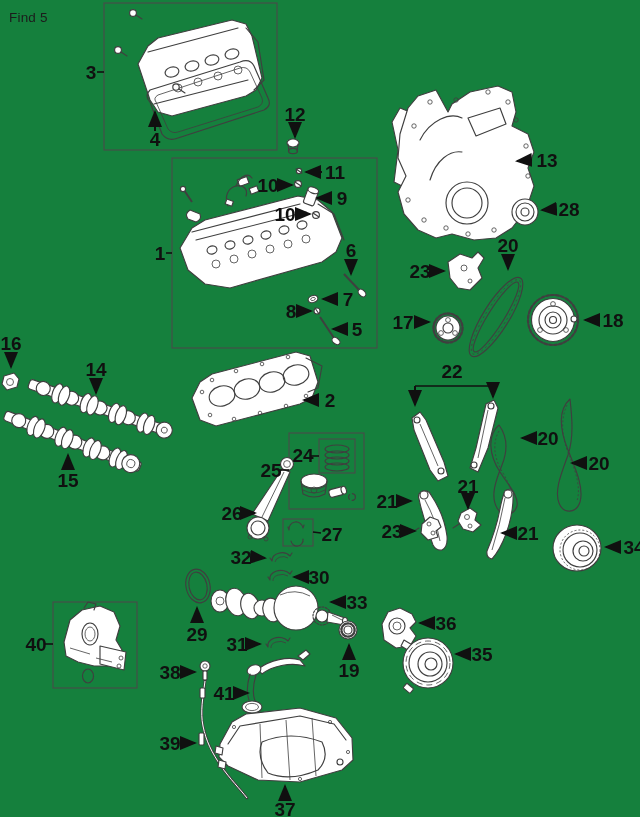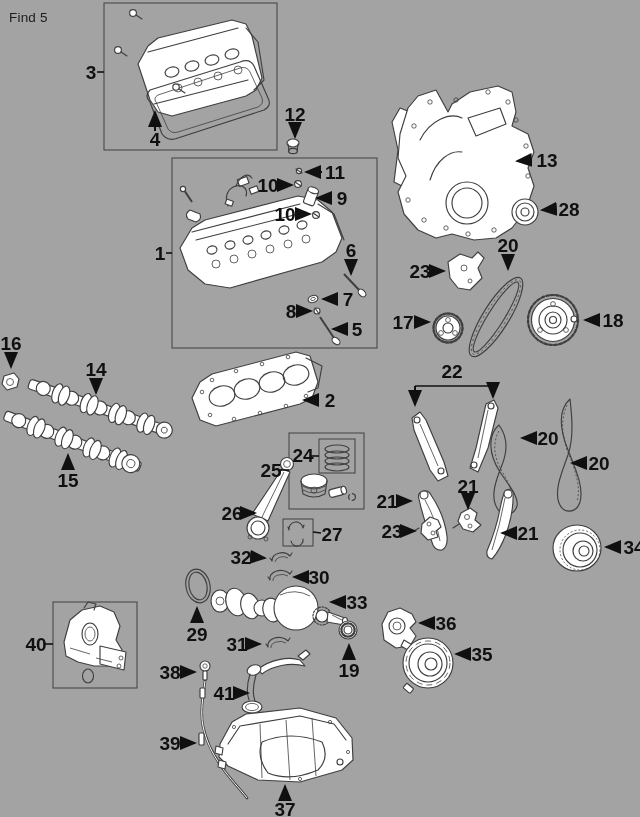--- a/index.html
+++ b/index.html
@@ -1,16 +1,16 @@
 <!DOCTYPE html>
 <html><head>
 <meta charset="utf-8">
 <style>
   html,body{margin:0;padding:0;background:#fff;}
-  .stage{position:relative;width:640px;height:817px;background:#a3a3a3;overflow:hidden;
+  .stage{position:relative;width:640px;height:817px;background:#15803d;overflow:hidden;
          font-family:"Liberation Sans",sans-serif;}
   .find{position:absolute;left:9px;top:10px;font-size:13.5px;color:#1c1c1c;letter-spacing:.2px;}
   svg{position:absolute;left:0;top:0;}
   .art{stroke:#3f3f3f;stroke-width:1.15;fill:#fff;stroke-linejoin:round;stroke-linecap:round;}
   .artn{stroke:#3f3f3f;stroke-width:1.15;fill:none;stroke-linejoin:round;stroke-linecap:round;}
   .thin{stroke:#3f3f3f;stroke-width:.8;fill:none;}
   .box{fill:none;stroke:#4a4a4a;stroke-width:1.1;}
   .lbl{font:bold 19px "Liberation Sans",sans-serif;fill:#101010;text-anchor:middle;}
   .arw{stroke:#101010;stroke-width:2;fill:none;}
   .ldr{stroke:#101010;stroke-width:1.6;fill:none;}

